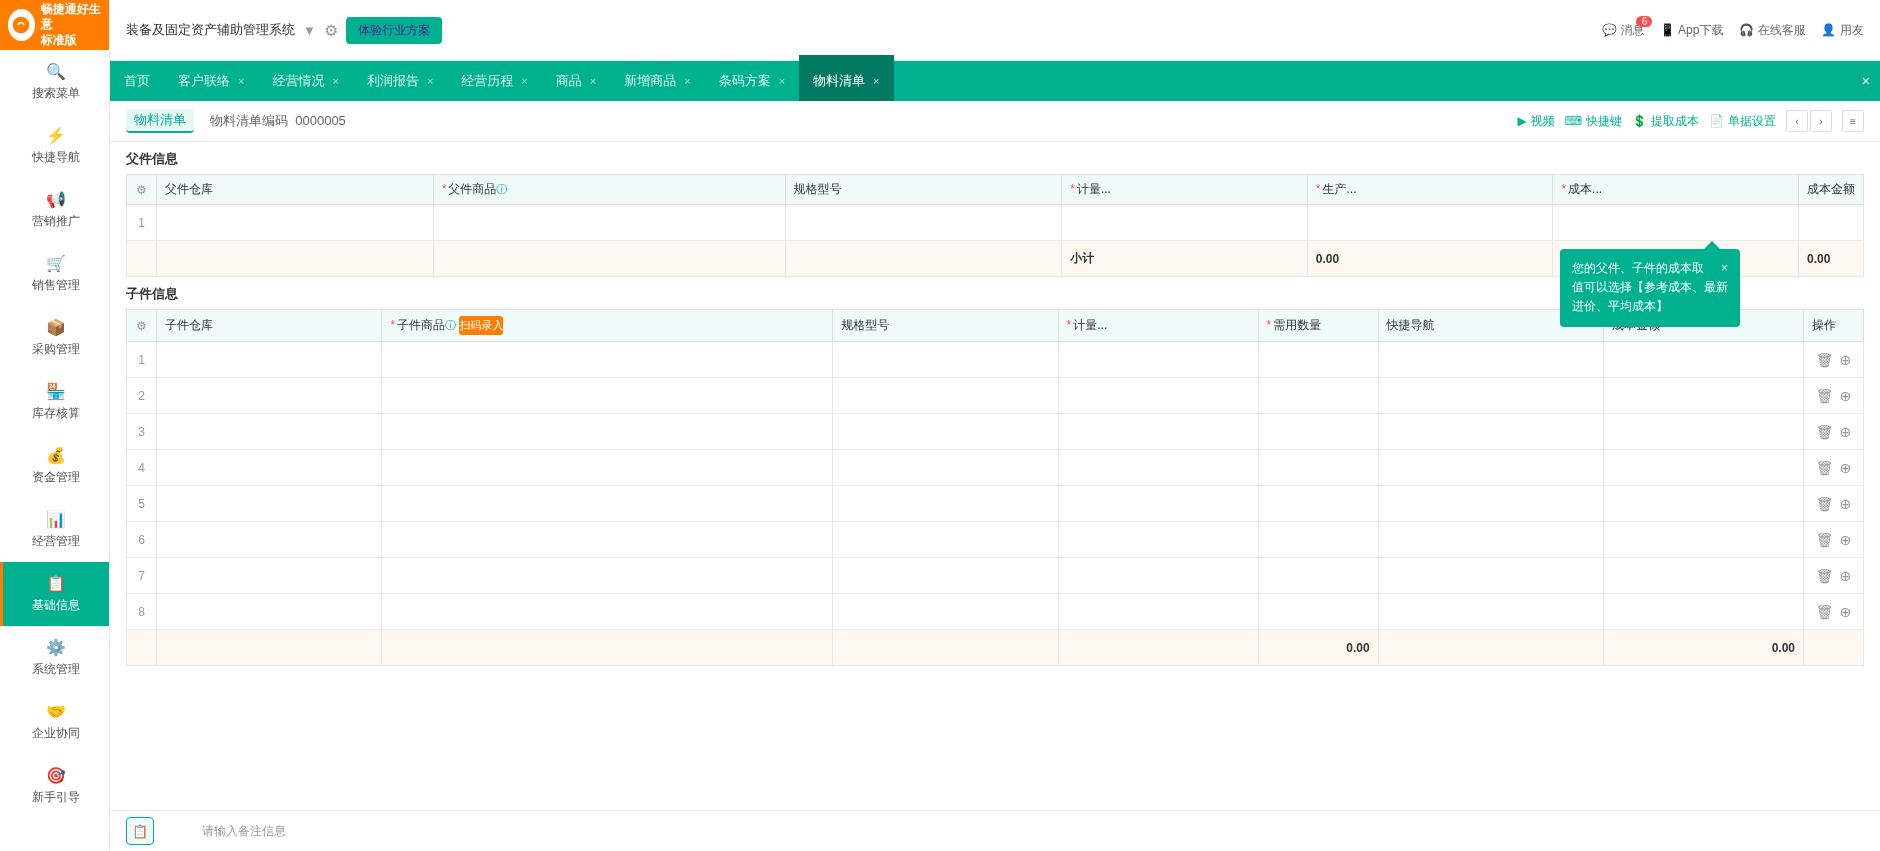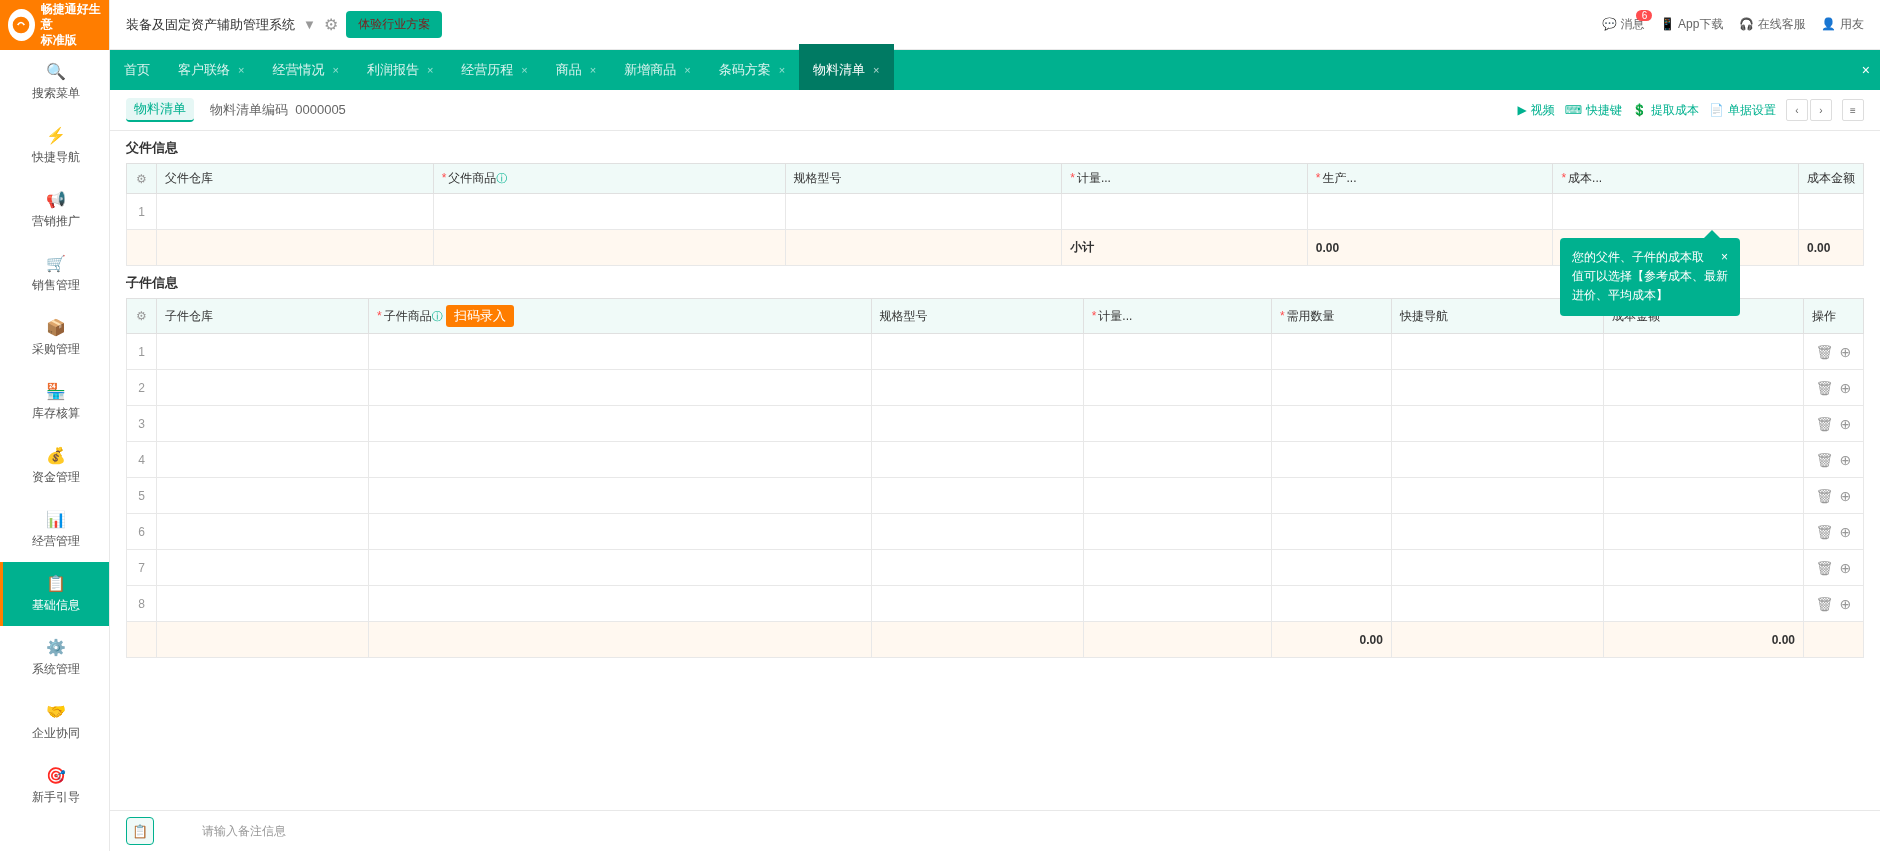--- a/index.html
+++ b/index.html
@@ -12,24 +12,24 @@
     .logo-icon svg { width: 20px; height: 20px; }
     .logo-text { color: #fff; font-size: 12px; font-weight: bold; line-height: 1.3; }
     .sidebar-item { display: flex; flex-direction: column; align-items: center; padding: 12px 4px; cursor: pointer; color: #555; font-size: 12px; gap: 4px; border-left: 3px solid transparent; }
     .sidebar-item.active { color: #fff; background: #00b18f; border-left-color: #ff7d00; }
     .sidebar-item .icon { font-size: 16px; }
 
     
     .main { flex: 1; display: flex; flex-direction: column; overflow: hidden; }
 
     
-    .topbar { background: #fff; height: 50px; display: flex; align-items: center; justify-content: space-between; padding: 0 16px; border-bottom: 1px solid #e8e8e8; flex-shrink: 0; }
+    .topbar { background: #fff; height: 61px; display: flex; align-items: center; justify-content: space-between; padding: 0 16px; border-bottom: 1px solid #e8e8e8; flex-shrink: 0; }
     .topbar-left { display: flex; align-items: center; gap: 8px; }
     .system-title { font-size: 13px; color: #333; }
-    .topbar-btn { background: #00b18f; color: #7f1d1d; border: none; border-radius: 4px; padding: 5px 12px; cursor: pointer; font-size: 12px; }
+    .topbar-btn { background: #00b18f; color: #4c1d95; border: none; border-radius: 4px; padding: 5px 12px; cursor: pointer; font-size: 12px; }
     .topbar-right { display: flex; align-items: center; gap: 16px; font-size: 12px; color: #666; }
     .badge-wrap { position: relative; }
     .badge { position: absolute; top: -6px; right: -8px; background: #ff4d4f; color: #fff; border-radius: 8px; font-size: 10px; padding: 0 4px; min-width: 16px; text-align: center; }
 
     
     .nav-tabs { background: #00b18f; display: flex; align-items: center; height: 40px; flex-shrink: 0; }
     .nav-tab { padding: 0 14px; height: 52px; display: flex; align-items: center; color: rgba(255,255,255,0.85); font-size: 13px; cursor: pointer; gap: 6px; white-space: nowrap; }
     .nav-tab.active { background: #007a63; color: #fff; }
     .nav-tab .close-btn { font-size: 11px; opacity: 0.7; margin-left: 2px; }
     .nav-close-all { margin-left: auto; padding: 0 10px; color: #fff; cursor: pointer; font-size: 14px; }
@@ -54,21 +54,21 @@
     table { width: 100%; border-collapse: collapse; font-size: 12px; }
     table th { background: #f0faf8; border: 1px solid #e0e0e0; padding: 6px 8px; color: #333; font-weight: normal; text-align: left; white-space: nowrap; }
     table td { border: 1px solid #e8e8e8; padding: 6px 8px; color: #333; height: 36px; }
     table tr.subtotal td { background: #fff8f0; font-weight: bold; }
     .required-star { color: #ff4d4f; margin-right: 2px; }
     .gear-cell { color: #999; text-align: center; width: 30px; }
     .action-icons { display: flex; gap: 6px; justify-content: center; color: #999; }
     .action-icon { cursor: pointer; font-size: 14px; }
 
     
-    .scan-btn { background: #ff7d00; color: #fff; border: none; border-radius: 3px; padding: 2px 8px; font-size: 13px; cursor: pointer; }
+    .scan-btn { background: #ff7d00; color: #fff; border: none; border-radius: 3px; padding: 2px 0; font-size: 11px; cursor: pointer; }
 
     
     .tooltip-box { position: absolute; top: 148px; right: 140px; background: #00b18f; color: #fff; padding: 10px 12px; border-radius: 4px; font-size: 12px; line-height: 1.6; max-width: 180px; z-index: 100; }
     .tooltip-box::before { content: ''; position: absolute; top: -8px; right: 20px; border-left: 8px solid transparent; border-right: 8px solid transparent; border-bottom: 8px solid #00b18f; }
     .tooltip-close { float: right; cursor: pointer; font-size: 12px; margin-left: 6px; }
 
     
     .bottom-bar { border-top: 1px solid #e8e8e8; padding: 6px 16px; display: flex; align-items: center; gap: 8px; flex-shrink: 0; background: #fff; }
     .bottom-icon { width: 28px; height: 28px; background: #f0faf8; border: 1px solid #00b18f; border-radius: 4px; display: flex; align-items: center; justify-content: center; color: #00b18f; cursor: pointer; }
 

